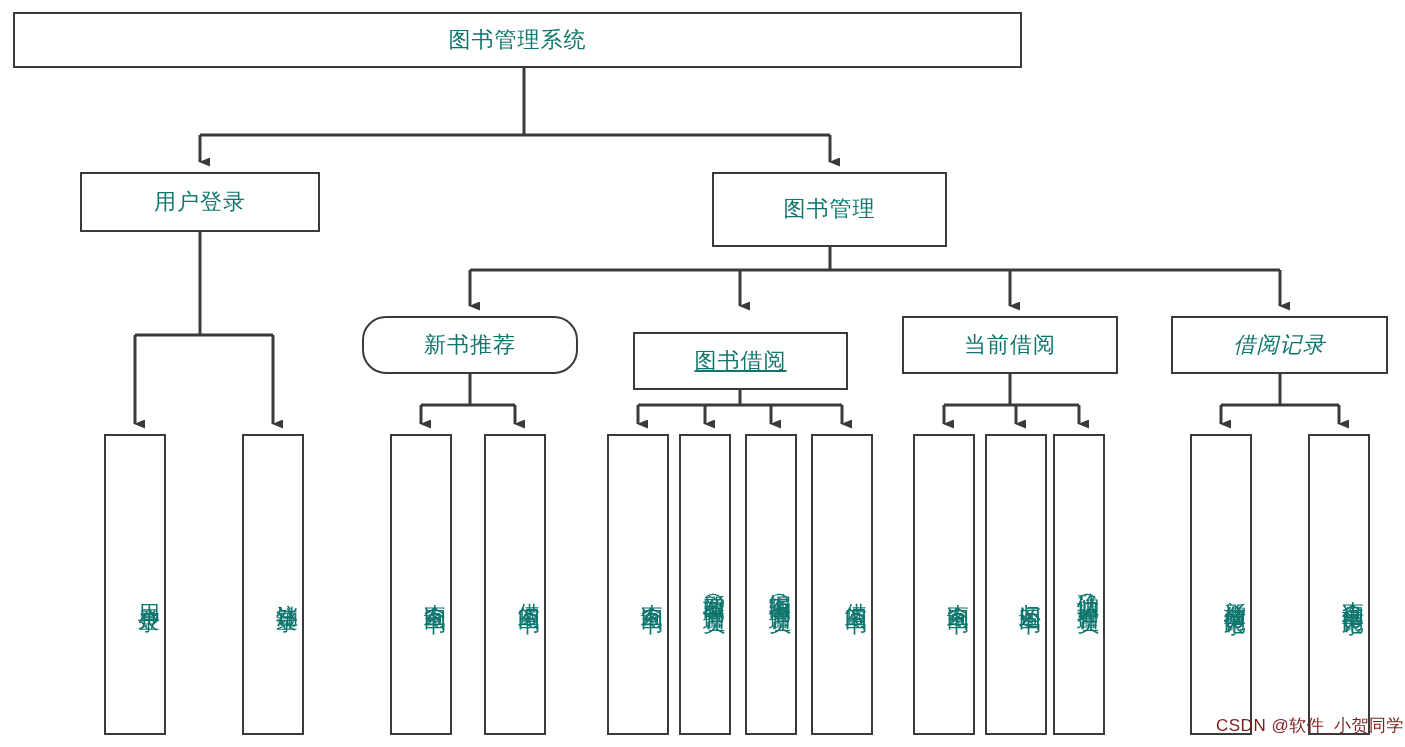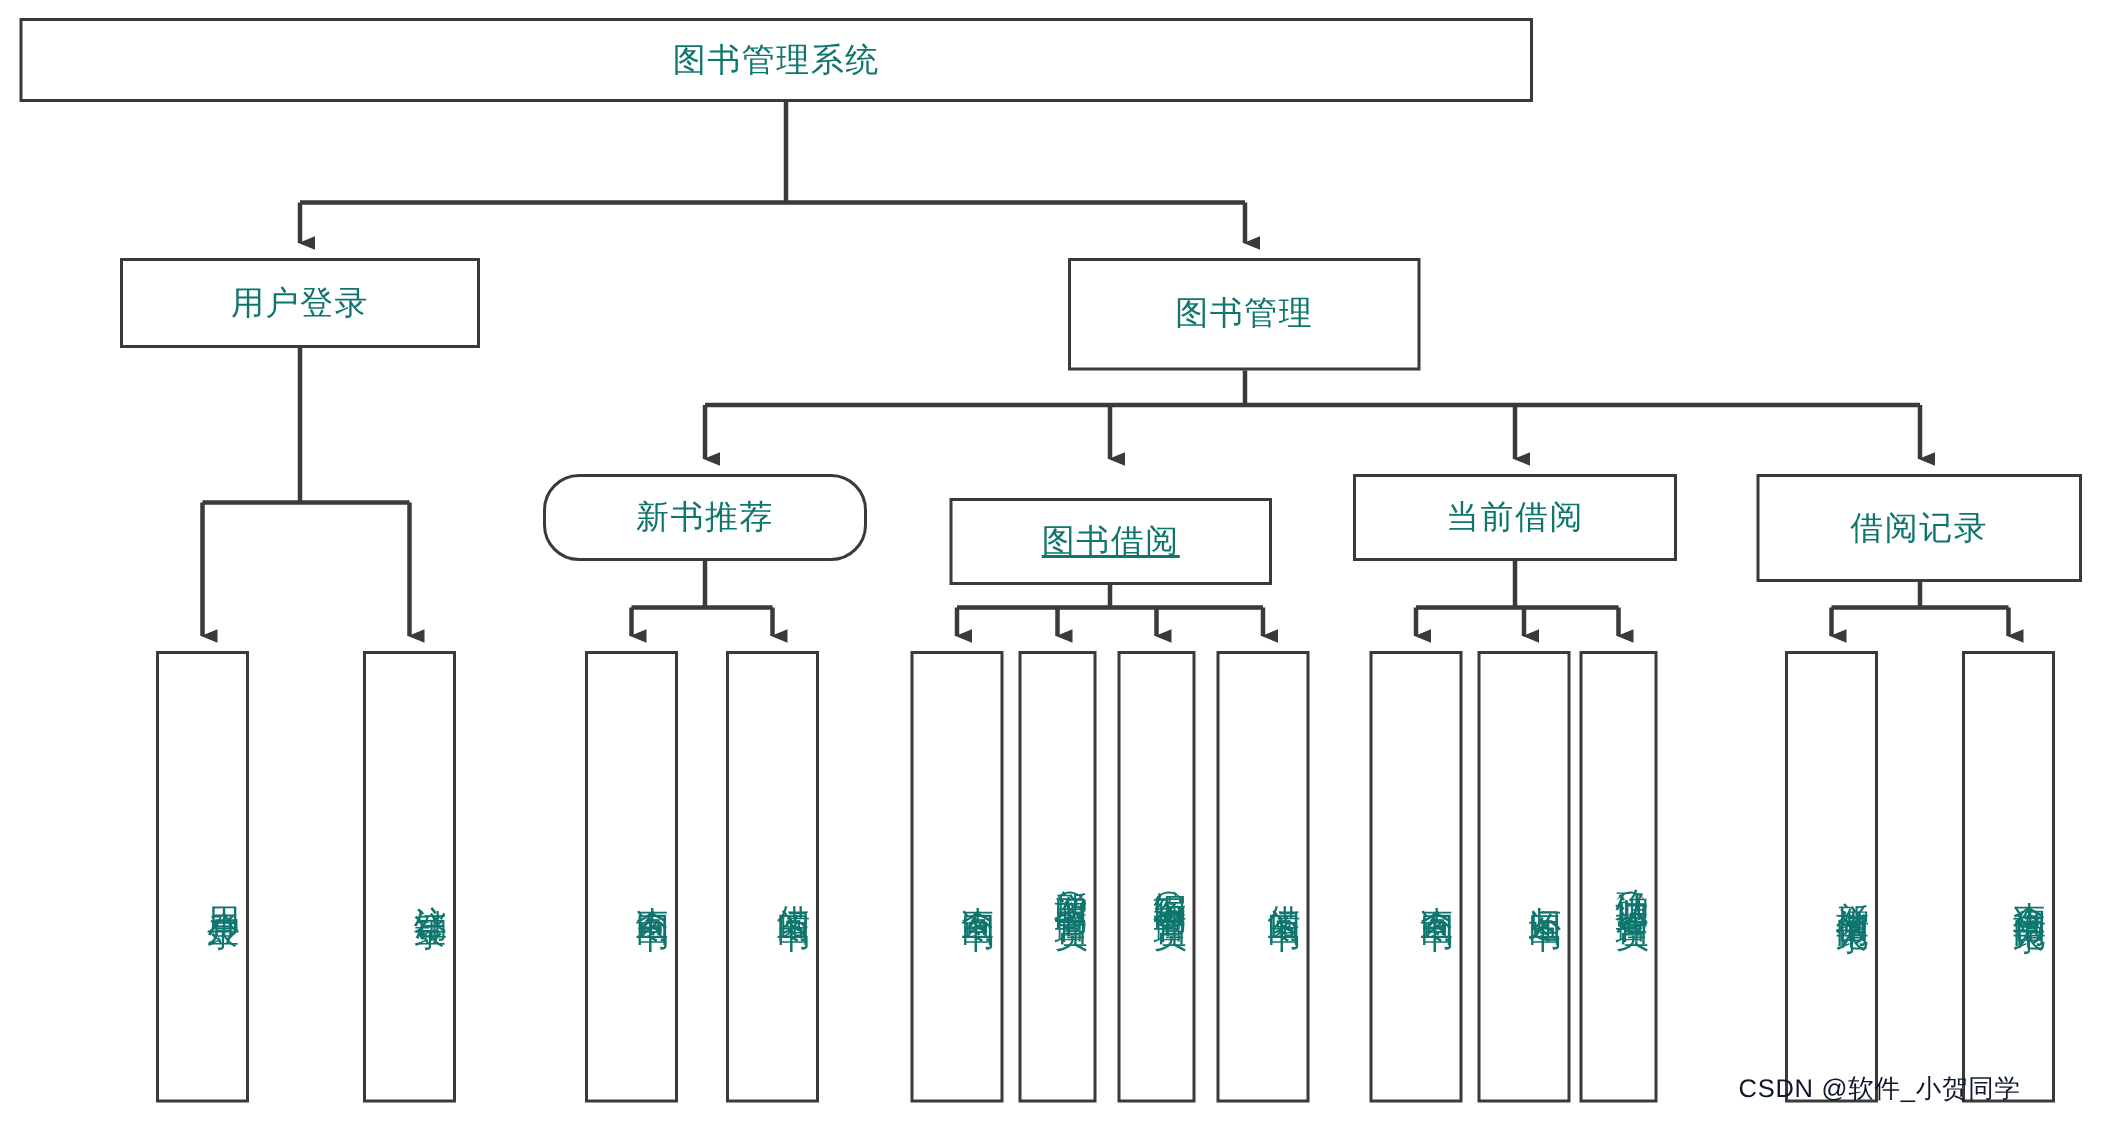--- a/index.html
+++ b/index.html
@@ -56,24 +56,24 @@
   .node-label {
     display: block;
     white-space: nowrap;
   }
   .node.vertical .node-label {
     writing-mode: vertical-rl;
     text-orientation: upright;
   }
   #watermark {
     position: absolute;
-    left: 1159px;
+    left: 1216px;
     top: 714px;
     font-size: 17px;
-    color: #0f172a;
+    color: #7f1d1d;
     white-space: nowrap;
     letter-spacing: 0.5px;
   }
 </style>
 </head>
 <body>
 
 <div id="diagram-root">
 
   <svg id="connector-layer" viewBox="0 0 1405 747" xmlns="http://www.w3.org/2000/svg">
@@ -139,21 +139,21 @@
 
   <div class="node horizontal" id="node-new-book-recommend" style="left: 362px; top: 316px; width: 216px; height: 58px; border-radius: 24px;">
     <span class="node-label">新书推荐</span>
   </div>
   <div class="node horizontal" id="node-book-borrow" style="left: 633px; top: 332px; width: 215px; height: 58px; text-decoration: underline;">
     <span class="node-label">图书借阅</span>
   </div>
   <div class="node horizontal" id="node-current-borrow" style="left: 902px; top: 316px; width: 216px; height: 58px;">
     <span class="node-label">当前借阅</span>
   </div>
-  <div class="node horizontal" id="node-borrow-record" style="left: 1171px; top: 316px; width: 217px; height: 72px;">
+  <div class="node horizontal" id="node-borrow-record" style="left: 1171px; top: 316px; width: 217px; height: 58px; font-style: italic;">
     <span class="node-label">借阅记录</span>
   </div>
 
   <div class="node vertical" id="node-leaf-user-login" style="left: 104px; top: 434px; width: 62px; height: 301px;">
     <span class="node-label">用户登录</span>
   </div>
   <div class="node vertical" id="node-leaf-logout" style="left: 242px; top: 434px; width: 62px; height: 301px;">
     <span class="node-label">注销登录</span>
   </div>
   <div class="node vertical" id="node-leaf-query-book-recommend" style="left: 390px; top: 434px; width: 62px; height: 301px;">

